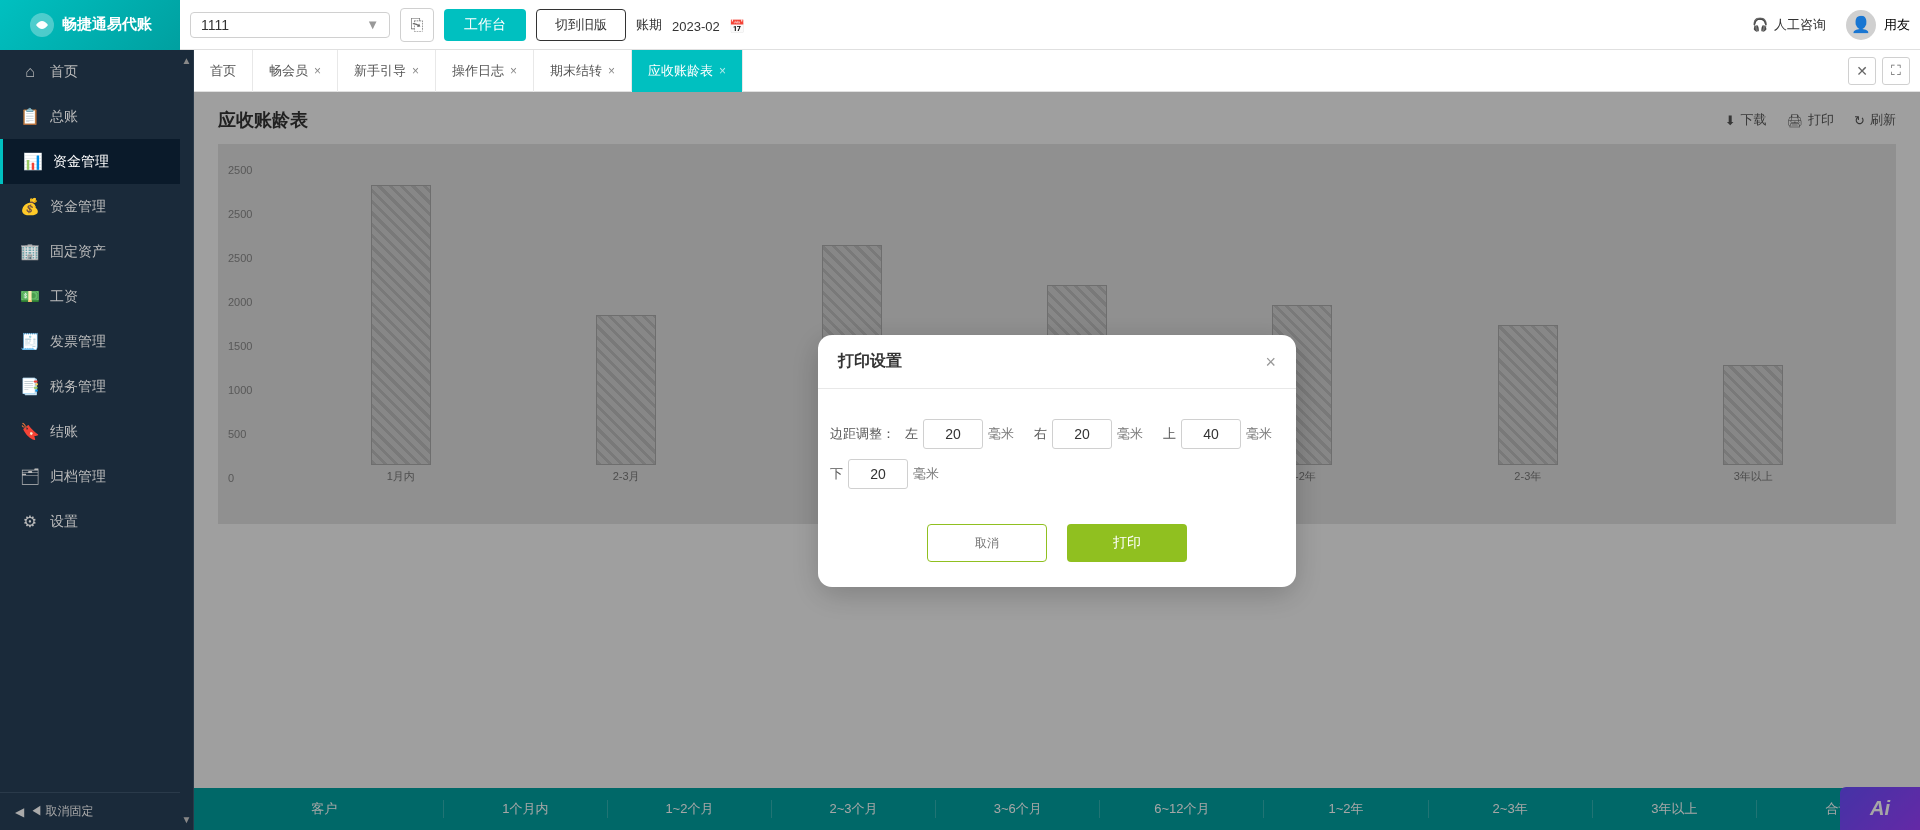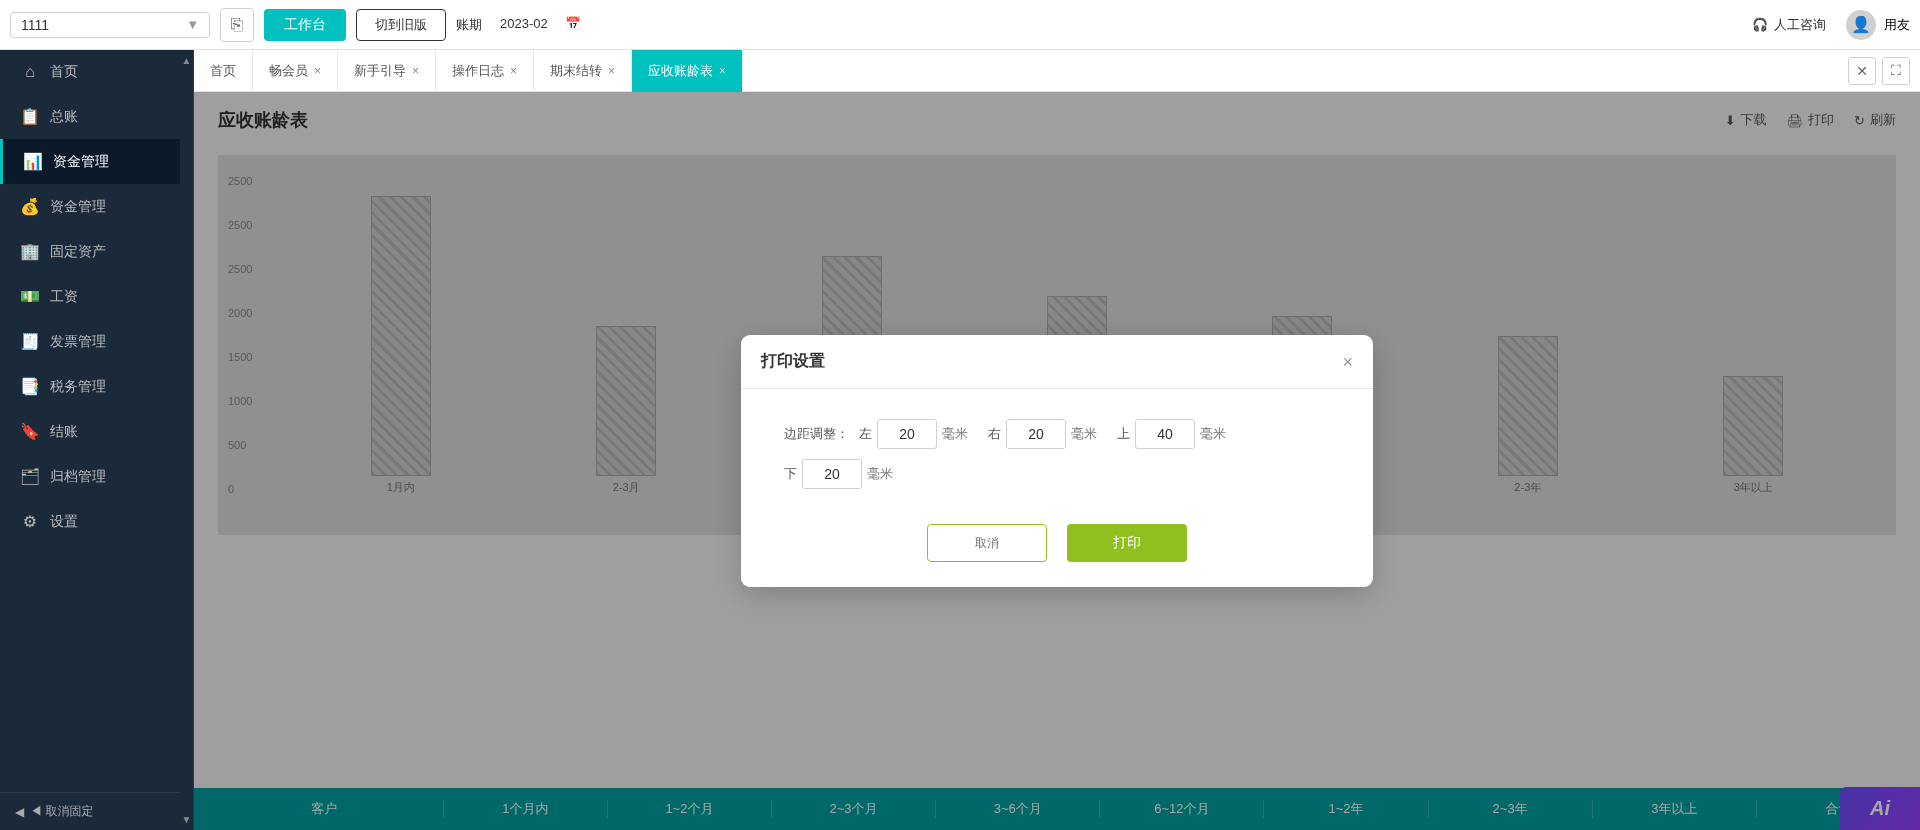--- a/index.html
+++ b/index.html
@@ -66,22 +66,22 @@
       border: 1px solid #333;
       background: #fff;
       color: #333;
       border-radius: 4px;
       padding: 6px 18px;
       font-size: 13px;
       cursor: pointer;
     }
     .period-info {
       display: flex;
-      align-items: flex-start;
-      gap: 18px;
+      align-items: flex-end;
+      gap: 10px;
       font-size: 13px;
       color: #333;
     }
     .header-right {
       margin-left: auto;
       display: flex;
       align-items: center;
       gap: 20px;
     }
     .consulting-btn {
@@ -255,21 +255,21 @@
       display: flex;
       align-items: center;
       gap: 5px;
       cursor: pointer;
       color: #555;
     }
 
     
     .chart-area {
       background: #ddd;
-      margin: 11px 24px;
+      margin: 0 24px;
       height: 380px;
       position: relative;
       display: flex;
       align-items: flex-end;
       padding: 20px 30px 40px;
       gap: 0;
     }
     .chart-y-labels {
       position: absolute;
       left: 10px;
@@ -338,22 +338,22 @@
       background: rgba(0,0,0,0.35);
       display: flex;
       align-items: center;
       justify-content: center;
       z-index: 100;
     }
 
     
     .dialog {
       background: #fff;
-      border-radius: 9px;
-      width: 632px;
+      border-radius: 14px;
+      width: 478px;
       box-shadow: 0 8px 30px rgba(0,0,0,0.2);
       overflow: hidden;
     }
     .dialog-header {
       display: flex;
       align-items: center;
       justify-content: space-between;
       padding: 16px 20px;
       border-bottom: 1px solid #e8e8e8;
     }
@@ -362,22 +362,21 @@
       font-weight: bold;
       color: #333;
     }
     .dialog-close {
       color: #999;
       cursor: pointer;
       font-size: 18px;
       line-height: 1;
     }
     .dialog-body {
-      padding: 30px 31px 20px;
-      margin-left: 12px;
+      padding: 30px 12px 20px;
     }
     .margin-row {
       display: flex;
       align-items: center;
       gap: 10px;
       flex-wrap: wrap;
     }
     .margin-label { color: #555; font-size: 13px; }
     .margin-group {
       display: flex;
@@ -434,20 +433,27 @@
       font-size: 20px;
       font-weight: bold;
       border-radius: 6px 0 0 0;
       font-style: italic;
     }
   </style>
 </head>
 <body>
 
 <div class="top-header">
+  <div class="logo-area">
+    <svg class="logo-icon" viewBox="0 0 28 28">
+      <circle cx="14" cy="14" r="12" fill="rgba(255,255,255,0.3)"></circle>
+      <path d="M8 14 Q14 6 20 14 Q14 22 8 14Z" fill="#fff"></path>
+    </svg>
+    <span>畅捷通易代账</span>
+  </div>
 
   <div class="company-selector">
     <span class="company-name">1111</span>
     <span class="dropdown-icon">▼</span>
   </div>
 
   <div class="copy-btn">⎘</div>
 
   <button class="workbench-btn">工作台</button>
   <button class="old-version-btn">切到旧版</button>

